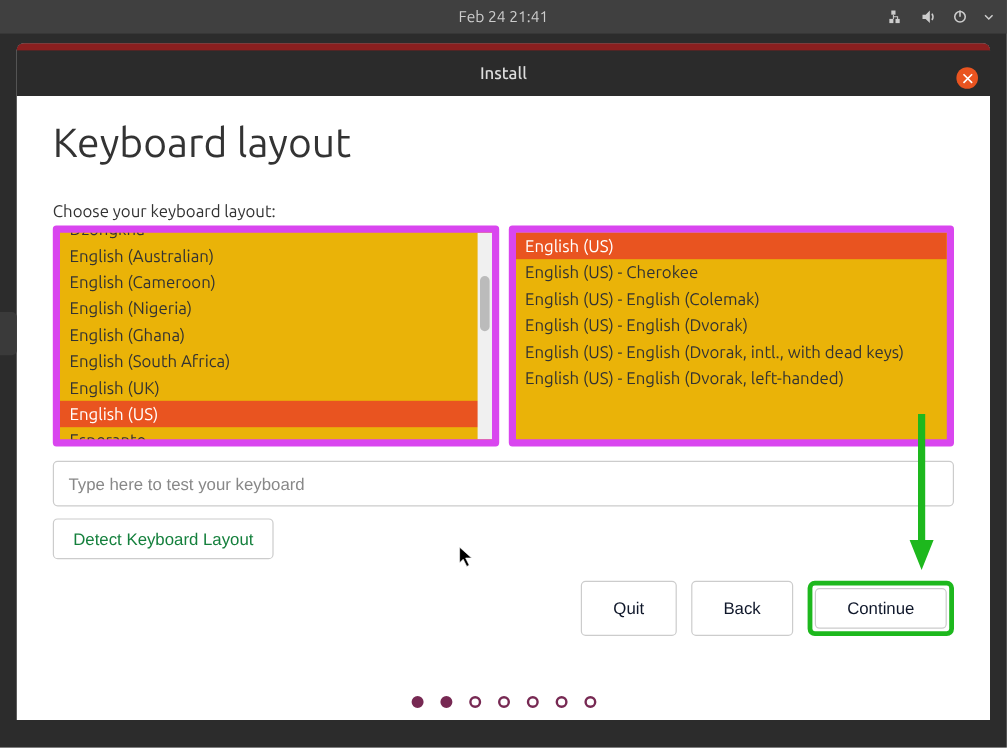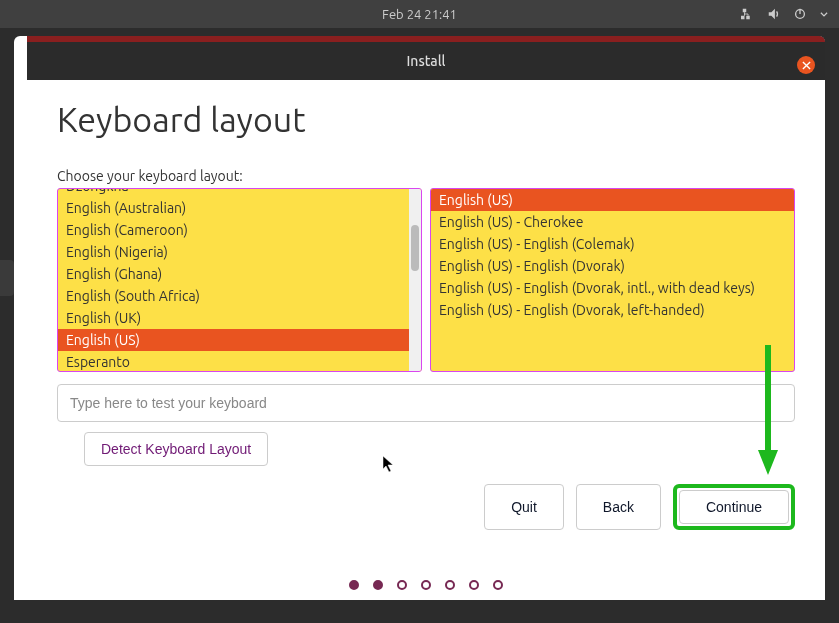--- a/index.html
+++ b/index.html
@@ -27,21 +27,20 @@
       display: flex;
       gap: 12px;
       align-items: center;
     }
     .tray-icon { width: 14px; height: 14px; fill: #ccc; }
     .window {
       margin: 8px 14px 0 14px;
       background: #fff;
       border-radius: 6px 6px 0 0;
       overflow: hidden;
-      padding-left: 13px;
     }
     .titlebar {
       height: 44px;
       background: #2b2b2b;
       border-top: 6px solid #8a1f1f;
       display: flex;
       align-items: center;
       justify-content: center;
       position: relative;
     }
@@ -60,25 +59,25 @@
     .page-title {
       font-size: 34px; font-weight: 400; color: #333;
       margin-bottom: 30px;
     }
     .choose-label { font-size: 14px; color: #333; margin-bottom: 4px; }
     .lists {
       display: flex; gap: 8px; height: 184px;
     }
     .listbox {
       flex: 1;
-      border: 1px solid #d946ef;
+      border: 6px solid #d946ef;
       border-radius: 3px;
       overflow: hidden;
       position: relative;
-      background: #fde047;
+      background: #eab308;
     }
     .list-inner { overflow: hidden; }
     .scrollbar {
       position: absolute; right: 0; top: 0; bottom: 0; width: 12px;
       background: #f0f0f0;
     }
     .scrollbar-thumb {
       position: absolute; left: 2px; right: 2px;
       background: #bbb; border-radius: 4px;
     }
@@ -102,22 +101,21 @@
       color: #333;
     }
     .test-input::placeholder { color: #888; }
     .detect-btn {
       margin-top: 10px;
       padding: 8px 16px;
       border: 1px solid #ccc;
       border-radius: 4px;
       background: #fff;
       font-size: 14px;
-      color: #701a75;
-      margin-left: 27px;
+      color: #15803d;
     }
     .nav-buttons {
       display: flex;
       justify-content: flex-end;
       gap: 12px;
       margin-top: 18px;
     }
     .nav-btn {
       padding: 8px 26px;
       border: 1px solid #ccc;

